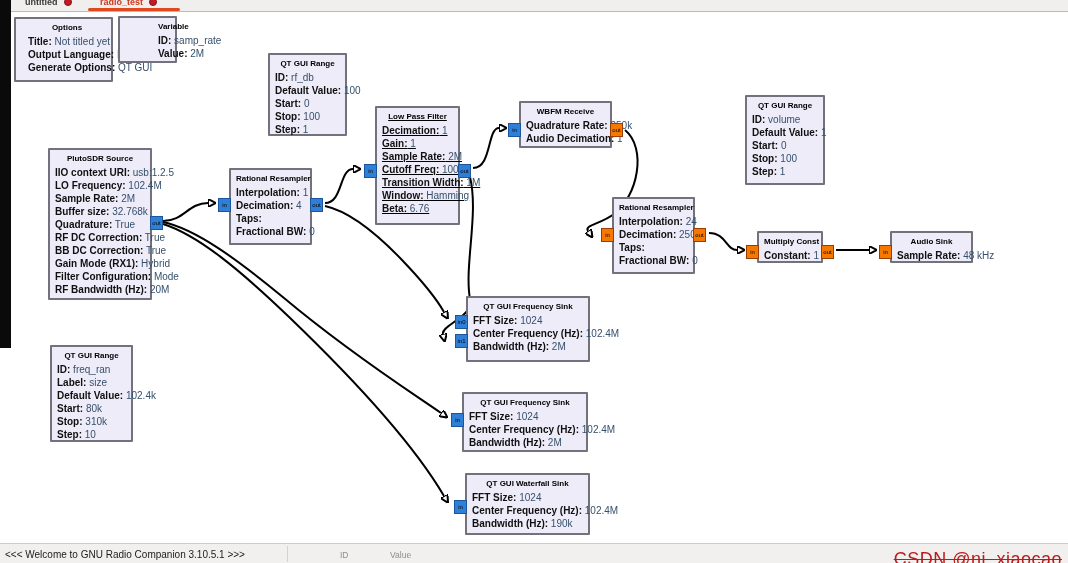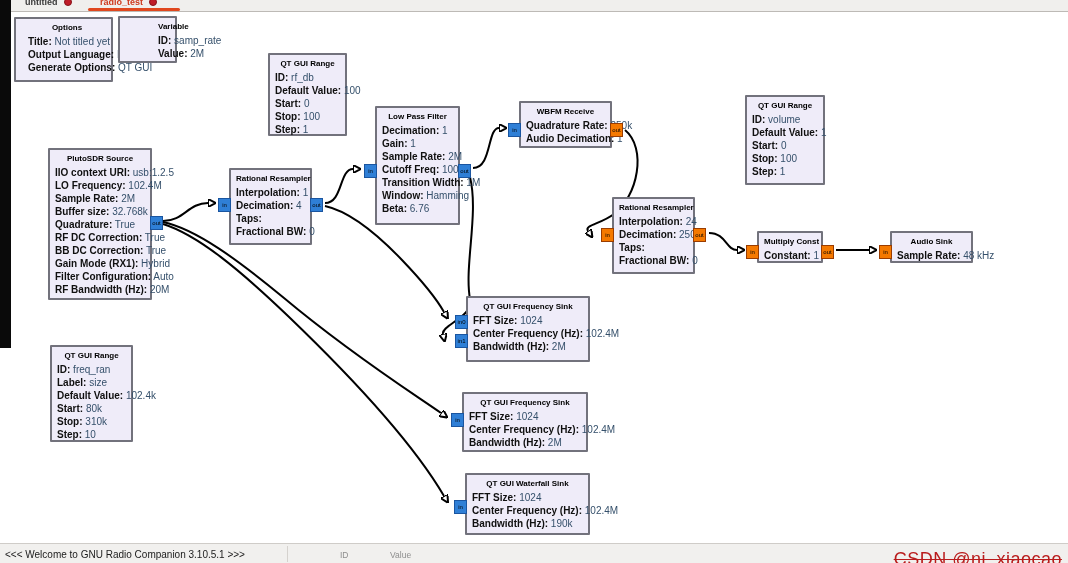--- a/index.html
+++ b/index.html
@@ -88,34 +88,34 @@
       <div class="block" style="left: 48px; top: 148px; width: 104px; height: 152px;">
         <div class="block-title">PlutoSDR Source</div>
         <div class="param"><span class="pk">IIO context URI:</span><span class="pv"> usb:1.2.5</span></div>
         <div class="param"><span class="pk">LO Frequency:</span><span class="pv"> 102.4M</span></div>
         <div class="param"><span class="pk">Sample Rate:</span><span class="pv"> 2M</span></div>
         <div class="param"><span class="pk">Buffer size:</span><span class="pv"> 32.768k</span></div>
         <div class="param"><span class="pk">Quadrature:</span><span class="pv"> True</span></div>
         <div class="param"><span class="pk">RF DC Correction:</span><span class="pv"> True</span></div>
         <div class="param"><span class="pk">BB DC Correction:</span><span class="pv"> True</span></div>
         <div class="param"><span class="pk">Gain Mode (RX1):</span><span class="pv"> Hybrid</span></div>
-        <div class="param"><span class="pk">Filter Configuration:</span><span class="pv"> Auto</span></div>
+        <div class="param"><span class="pk">Filter Configuration:</span><span class="pv"> Mode</span></div>
         <div class="param"><span class="pk">RF Bandwidth (Hz):</span><span class="pv"> 20M</span></div>
         <div class="port right complex" style="top: 66px;">out</div>
       </div>
       <div class="block" style="left: 229px; top: 168px; width: 83px; height: 77px;">
         <div class="block-title">Rational Resampler</div>
         <div class="param"><span class="pk">Interpolation:</span><span class="pv"> 1</span></div>
         <div class="param"><span class="pk">Decimation:</span><span class="pv"> 4</span></div>
         <div class="param"><span class="pk">Taps:</span><span class="pv"></span></div>
         <div class="param"><span class="pk">Fractional BW:</span><span class="pv"> 0</span></div>
         <div class="port left complex" style="top: 28px;">in</div>
         <div class="port right complex" style="top: 28px;">out</div>
       </div>
-      <div class="block" style="left: 375px; top: 106px; width: 85px; height: 119px;">
+      <div class="block" style="left: 375px; top: 106px; width: 85px; height: 119px; text-decoration: underline;">
         <div class="block-title">Low Pass Filter</div>
         <div class="param"><span class="pk">Decimation:</span><span class="pv"> 1</span></div>
         <div class="param"><span class="pk">Gain:</span><span class="pv"> 1</span></div>
         <div class="param"><span class="pk">Sample Rate:</span><span class="pv"> 2M</span></div>
         <div class="param"><span class="pk">Cutoff Freq:</span><span class="pv"> 100k</span></div>
         <div class="param"><span class="pk">Transition Width:</span><span class="pv"> 1M</span></div>
         <div class="param"><span class="pk">Window:</span><span class="pv"> Hamming</span></div>
         <div class="param"><span class="pk">Beta:</span><span class="pv"> 6.76</span></div>
         <div class="port left complex" style="top: 56px;">in</div>
         <div class="port right complex" style="top: 56px;">out</div>

